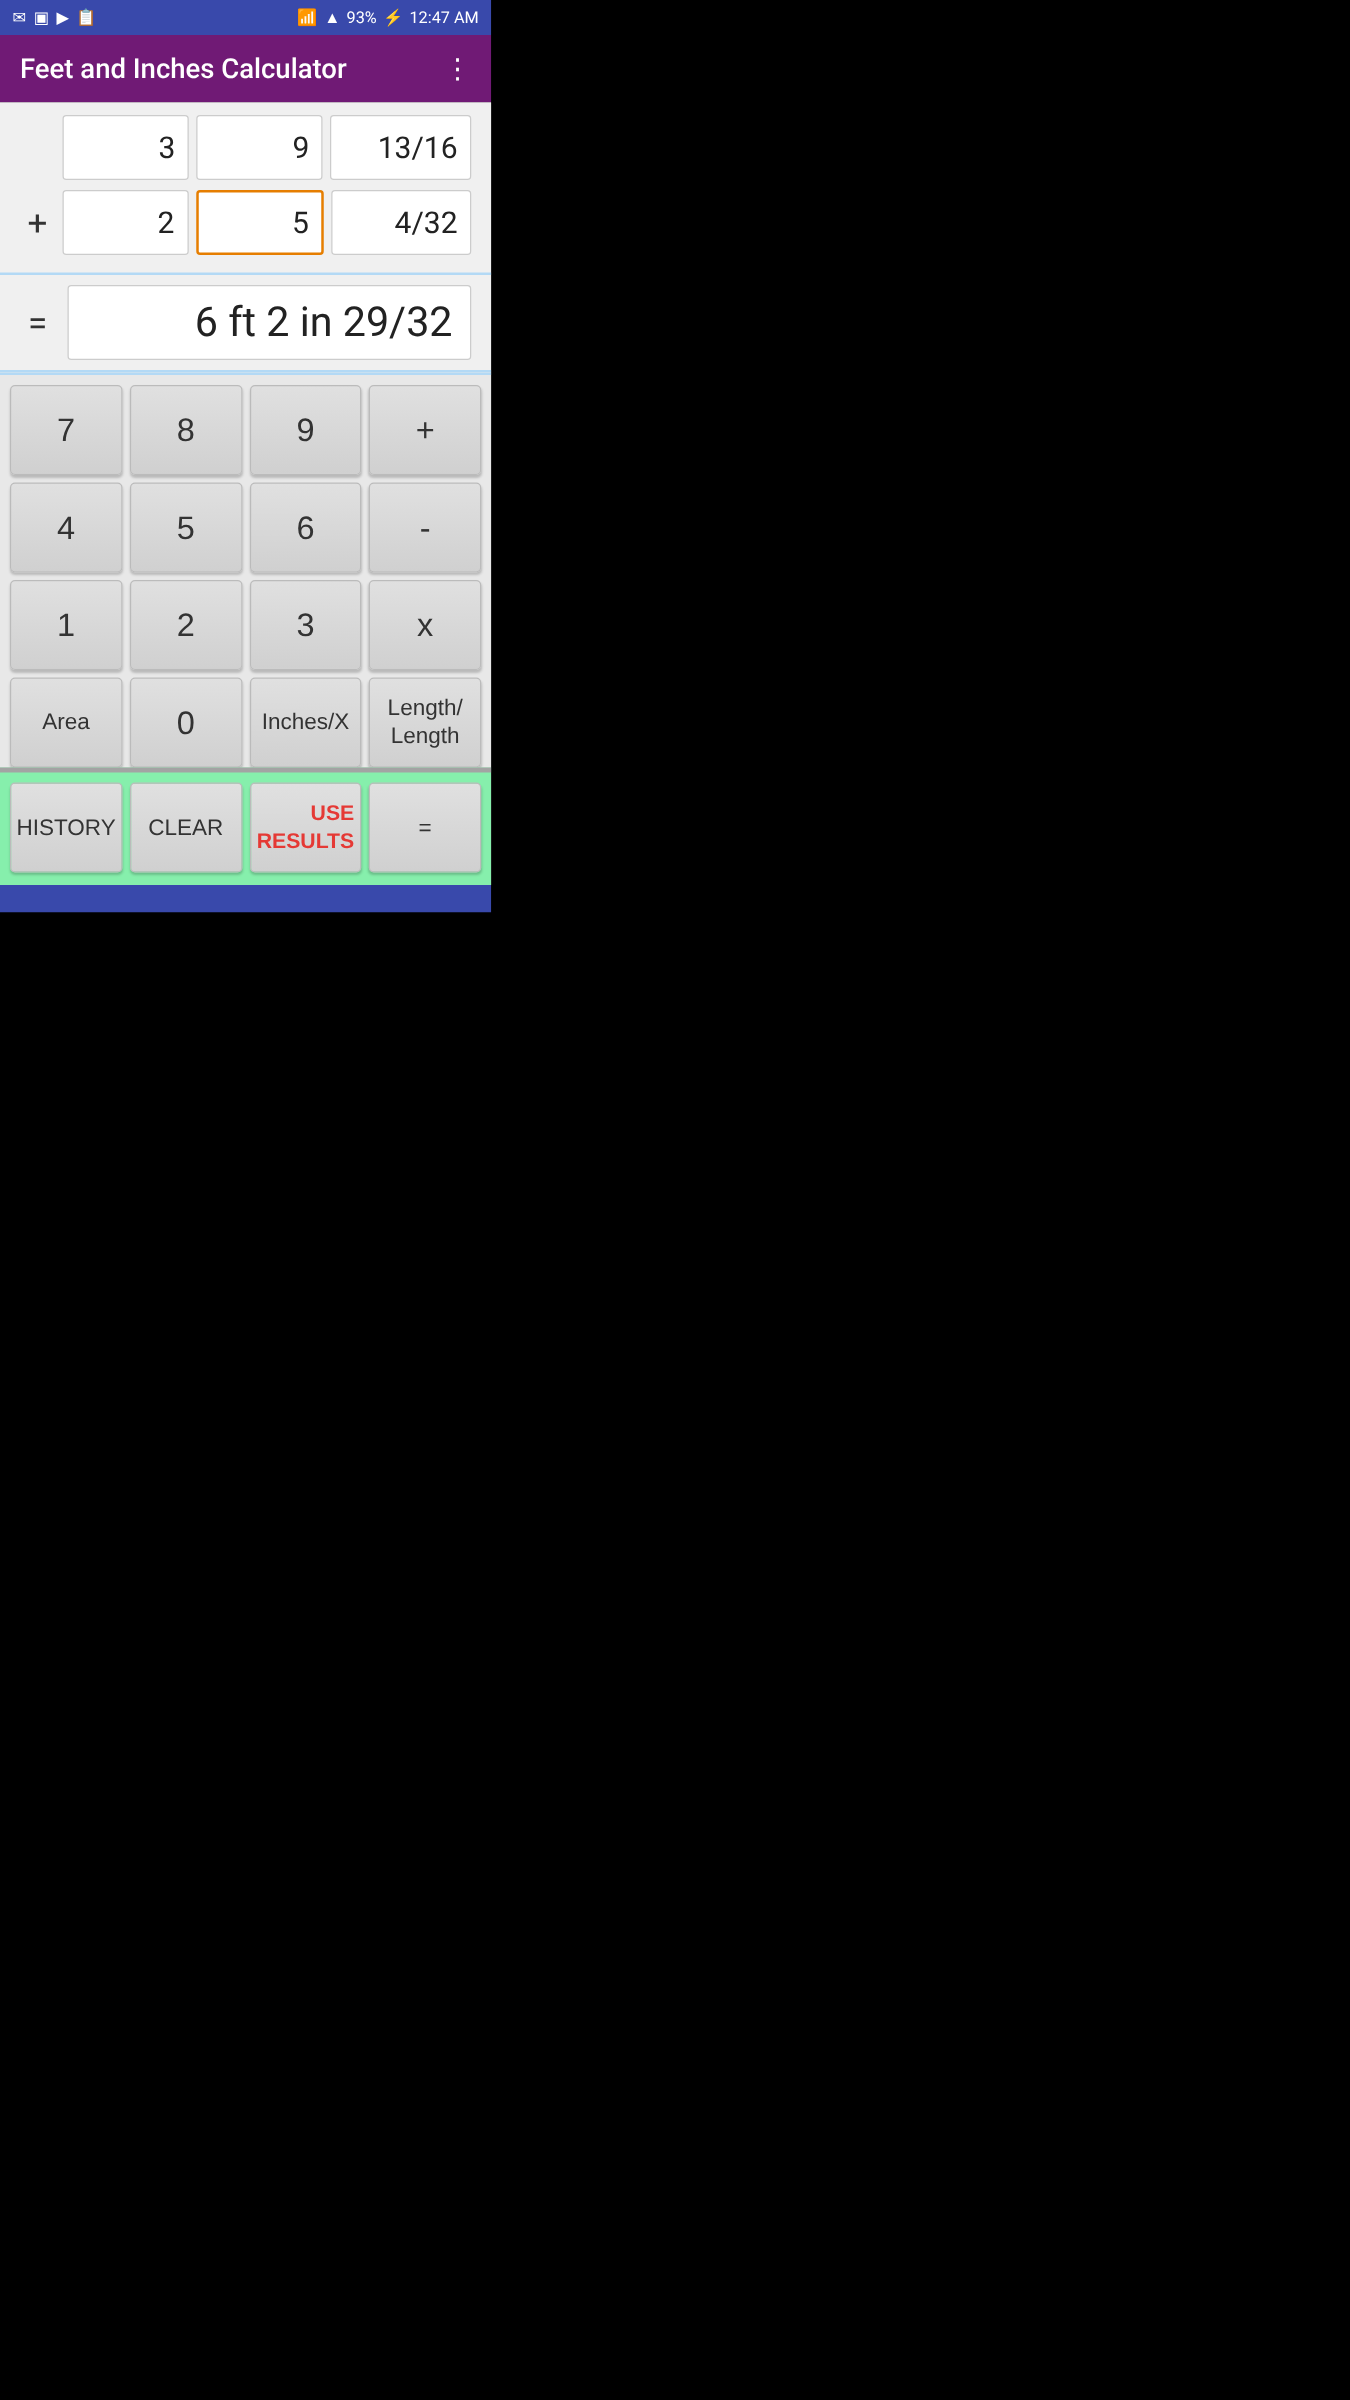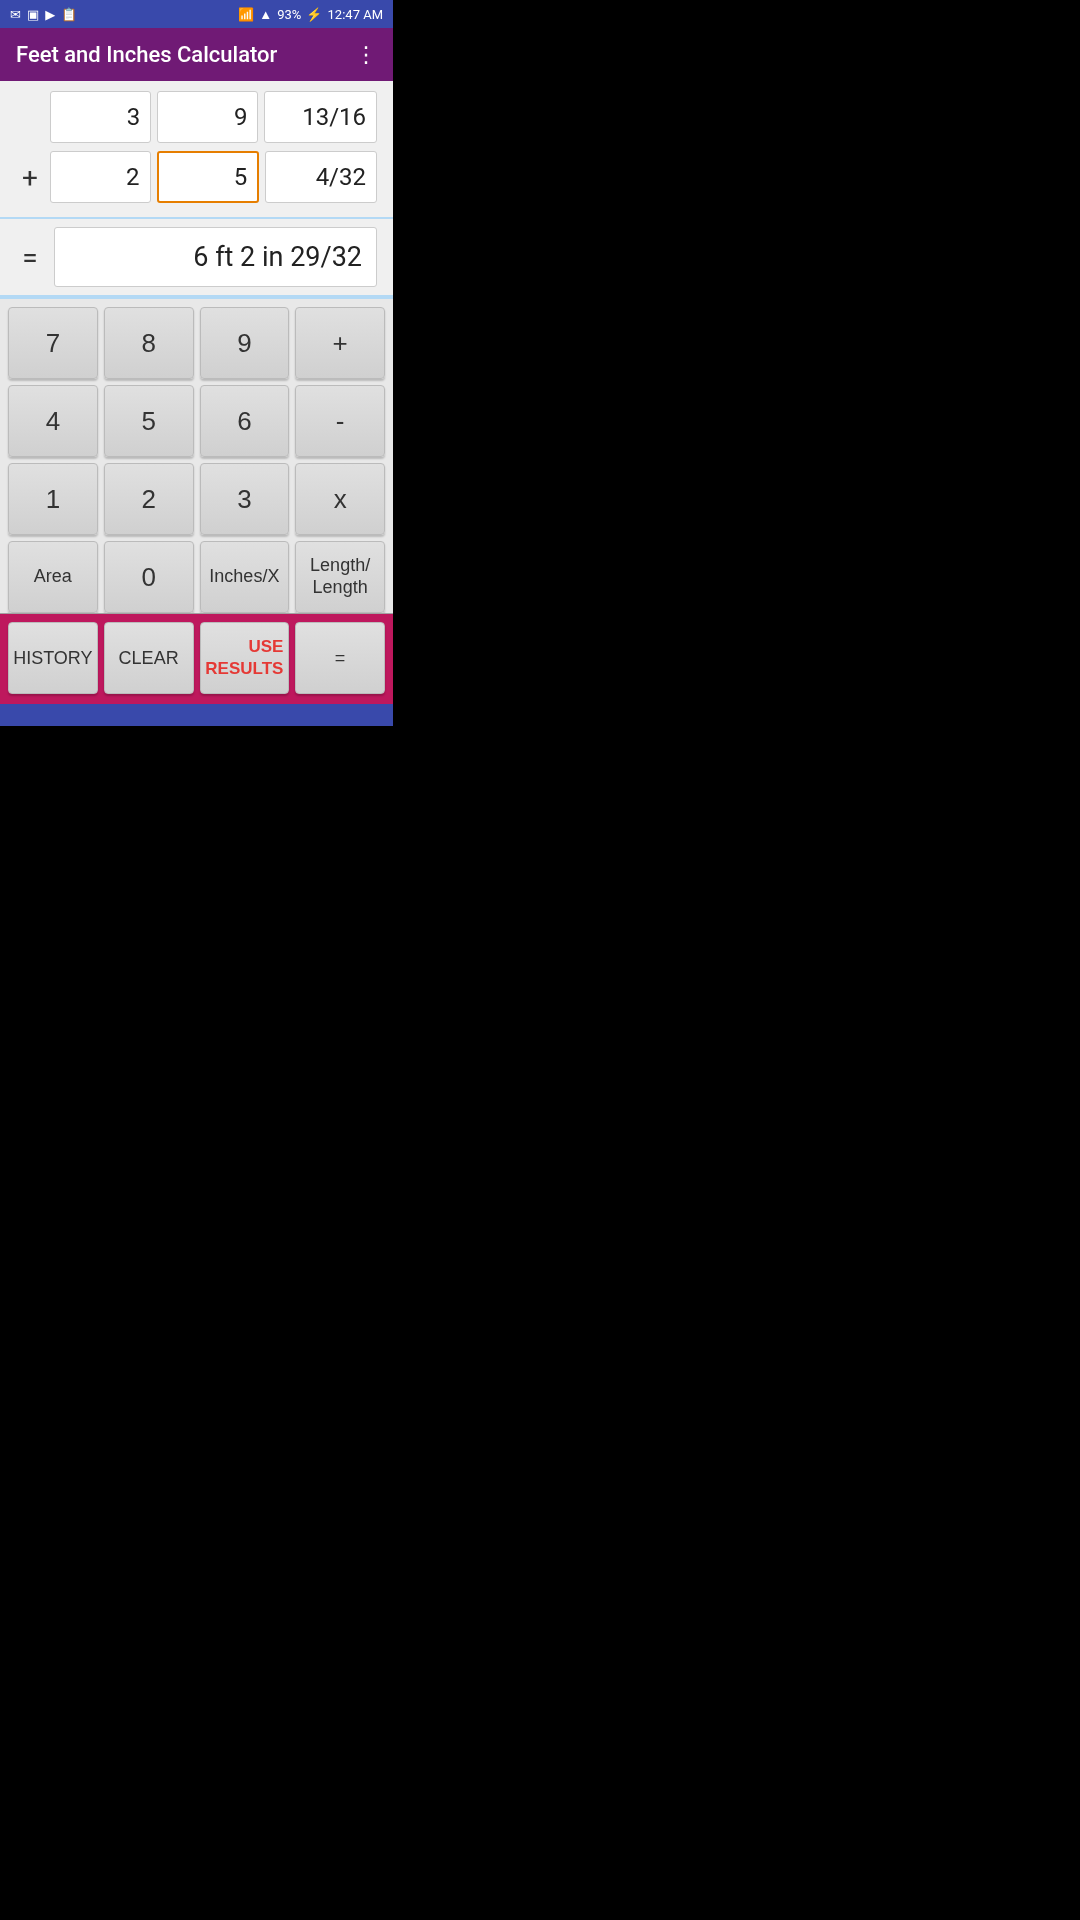--- a/index.html
+++ b/index.html
@@ -110,21 +110,21 @@
     .result-field {
       flex: 1;
       background: white;
       border: 1px solid #ccc;
       border-radius: 3px;
       height: 60px;
       display: flex;
       align-items: center;
       justify-content: flex-end;
       padding: 0 14px;
-      font-size: 27px;
+      font-size: 33px;
       color: #222;
     }
 
     
     .keypad-section {
       background: #e8e8e8;
       padding: 8px 8px 0 8px;
       border-top: 2px solid #b3d9f5;
     }
     .keypad-grid {
@@ -147,22 +147,22 @@
       user-select: none;
     }
     .key-btn.small-text {
       font-size: 18px;
       text-align: center;
       line-height: 1.2;
     }
 
     
     .bottom-bar {
-      background: #be185d;
-      border-top: 1px solid #a3a3a3;
+      background: #86efac;
+      border-top: 4px solid #a3a3a3;
       padding: 8px 8px 10px 8px;
       display: grid;
       grid-template-columns: repeat(4, 1fr);
       gap: 6px;
     }
     .bottom-btn {
       background: linear-gradient(to bottom, #e0e0e0, #d0d0d0);
       border: 1px solid #bbb;
       border-radius: 4px;
       height: 72px;

